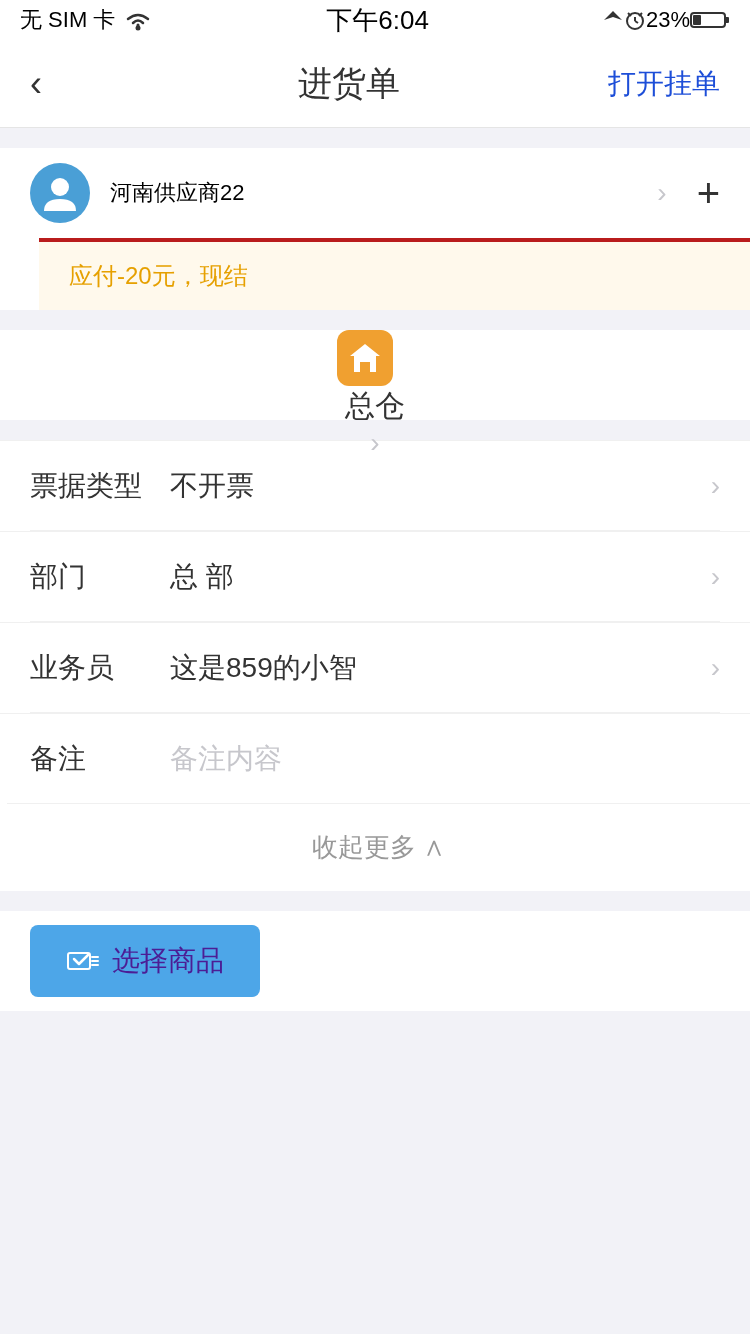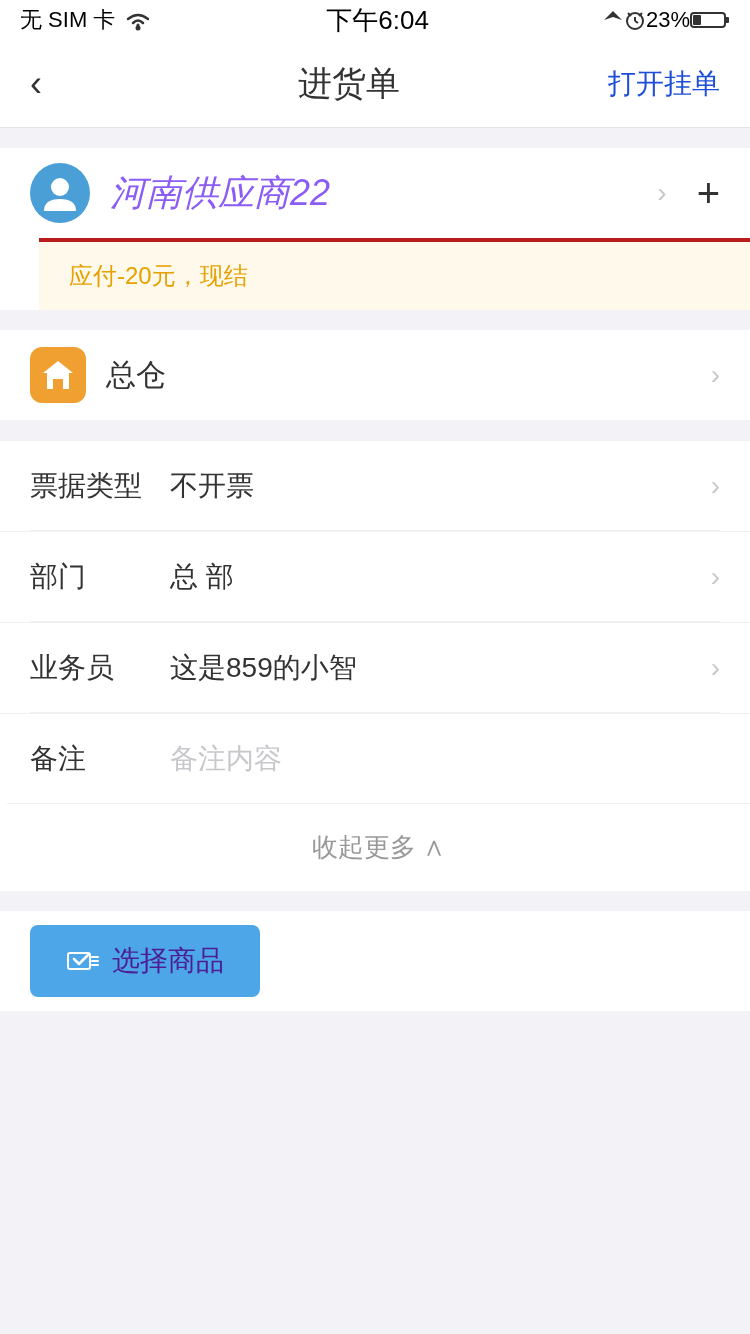--- a/index.html
+++ b/index.html
@@ -81,23 +81,22 @@
       border-radius: 50%;
       background: #4a9fd6;
       display: flex;
       align-items: center;
       justify-content: center;
       margin-right: 20px;
       flex-shrink: 0;
     }
     .supplier-name {
       flex: 1;
-      font-size: 36px;
-      color: #8b5cf6;
-      font-style: italic;
+      font-size: 22px;
+      color: #000000;
     }
     .supplier-right {
       display: flex;
       align-items: center;
       gap: 30px;
     }
     .chevron {
       color: #c7c7cc;
       font-size: 28px;
     }
@@ -144,20 +143,21 @@
       color: #c7c7cc;
     }
 
     
     .warehouse-row {
       display: flex;
       align-items: center;
       padding: 0 30px;
       height: 90px;
       background: #fff;
+      flex-direction: column;
     }
     .warehouse-icon {
       width: 56px;
       height: 56px;
       border-radius: 12px;
       background: #f0a030;
       display: flex;
       align-items: center;
       justify-content: center;
       margin-right: 20px;

